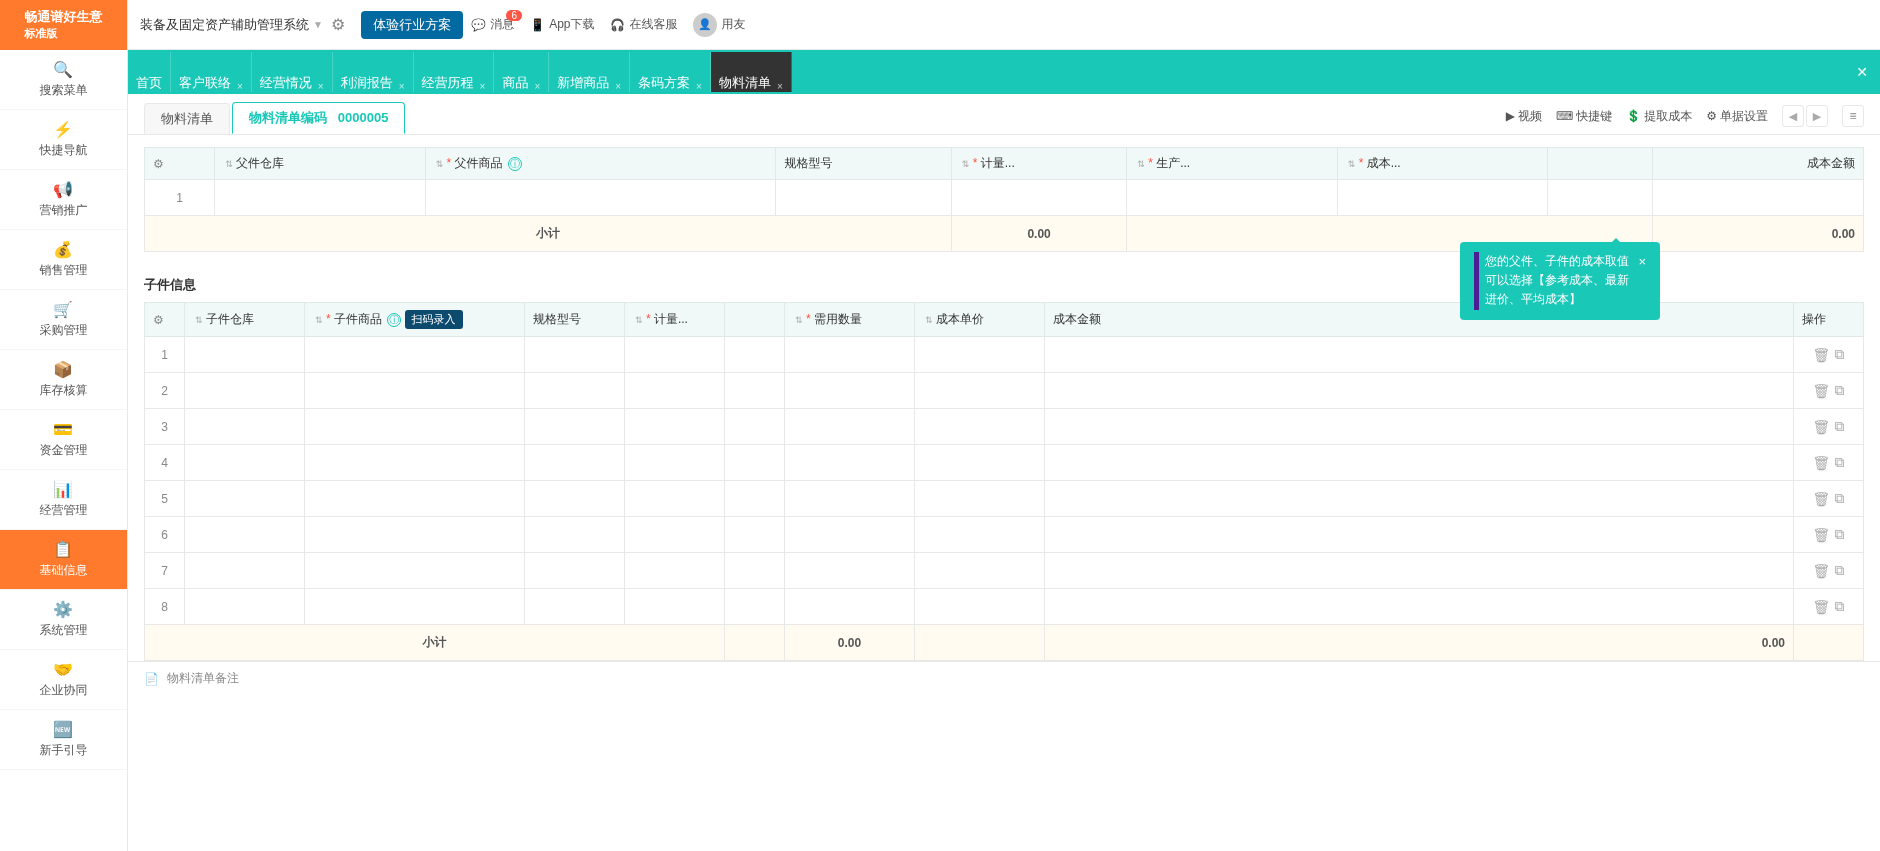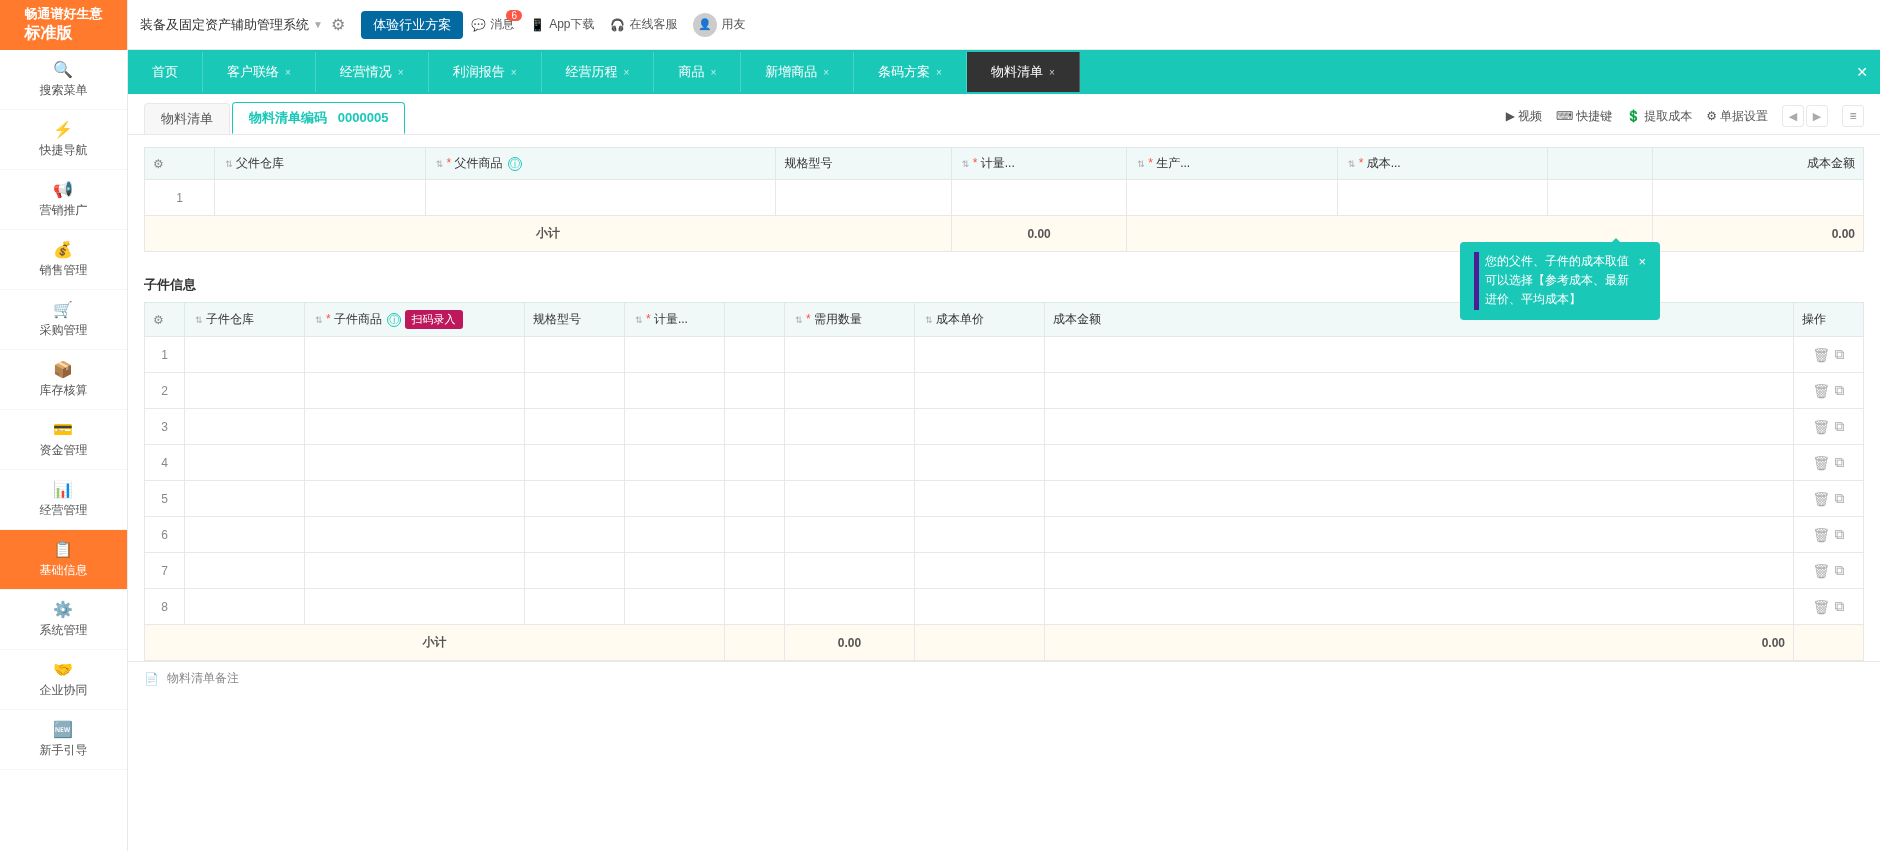--- a/index.html
+++ b/index.html
@@ -19,21 +19,21 @@
       background: #ff7a2d;
       display: flex;
       align-items: center;
       justify-content: center;
       color: #fff;
       font-size: 13px;
       font-weight: bold;
       padding: 4px 8px;
       line-height: 1.3;
     }
-    .sidebar-logo span { font-size: 16px; display: block; }
+    .sidebar-logo span { font-size: 11px; display: block; }
     .sidebar-item {
       display: flex;
       flex-direction: column;
       align-items: center;
       padding: 10px 4px;
       cursor: pointer;
       color: #555;
       font-size: 12px;
       border-bottom: 1px solid #f5f5f5;
     }
@@ -104,23 +104,23 @@
     .nav-tabs {
       height: 44px;
       background: #1ac8b8;
       display: flex;
       align-items: center;
       padding: 0 0 0 0;
       flex-shrink: 0;
     }
     .nav-tab {
       height: 40px;
-      padding: 0 24px;
-      display: flex;
-      align-items: center;
+      padding: 0 8px;
+      display: flex;
+      align-items: flex-end;
       color: #fff;
       cursor: pointer;
       font-size: 13px;
       white-space: nowrap;
       gap: 4px;
       border-right: 1px solid rgba(255,255,255,0.2);
     }
     .nav-tab.active { background: #333; color: #fff; }
     .nav-tab .close-x { font-size: 10px; opacity: 0.7; margin-left: 2px; }
     .nav-tab-close-all {
@@ -209,21 +209,21 @@
     .data-table tr.subtotal td.label { text-align: center; font-weight: bold; }
     .data-table tr.subtotal td.val { text-align: center; font-weight: bold; }
     .data-table tr.subtotal td.val-right { text-align: right; padding-right: 8px; font-weight: bold; }
 
     
     .action-icons { display: flex; align-items: center; justify-content: center; gap: 4px; padding: 0 4px; }
     .action-icon { color: #aaa; font-size: 14px; cursor: pointer; }
 
     
     .scan-btn {
-      background: #be185d;
+      background: #0c4a6e;
       color: #fff;
       border: none;
       border-radius: 3px;
       padding: 2px 7px;
       font-size: 11px;
       cursor: pointer;
       font-family: inherit;
       white-space: nowrap;
     }
 

